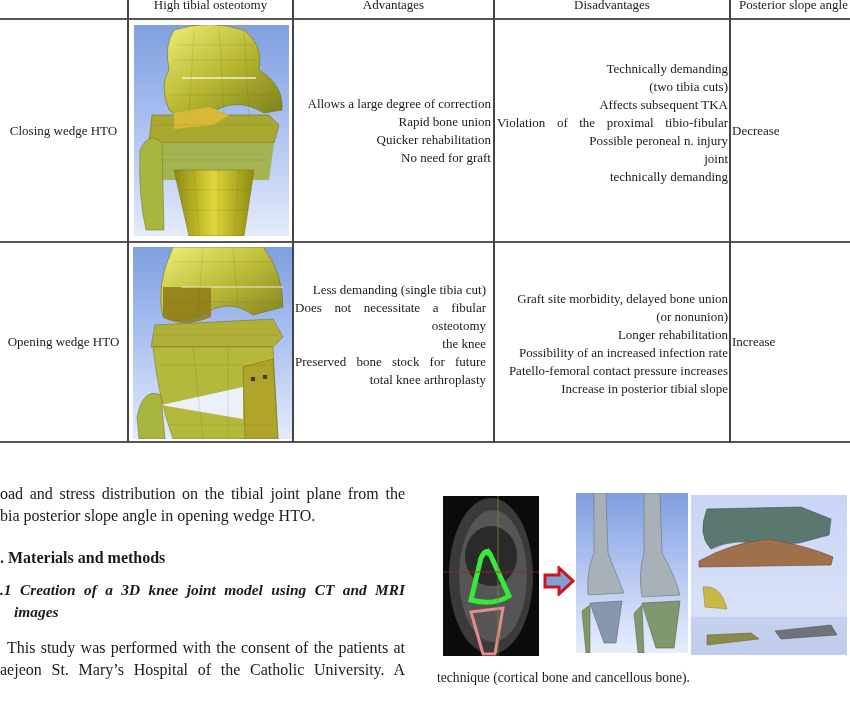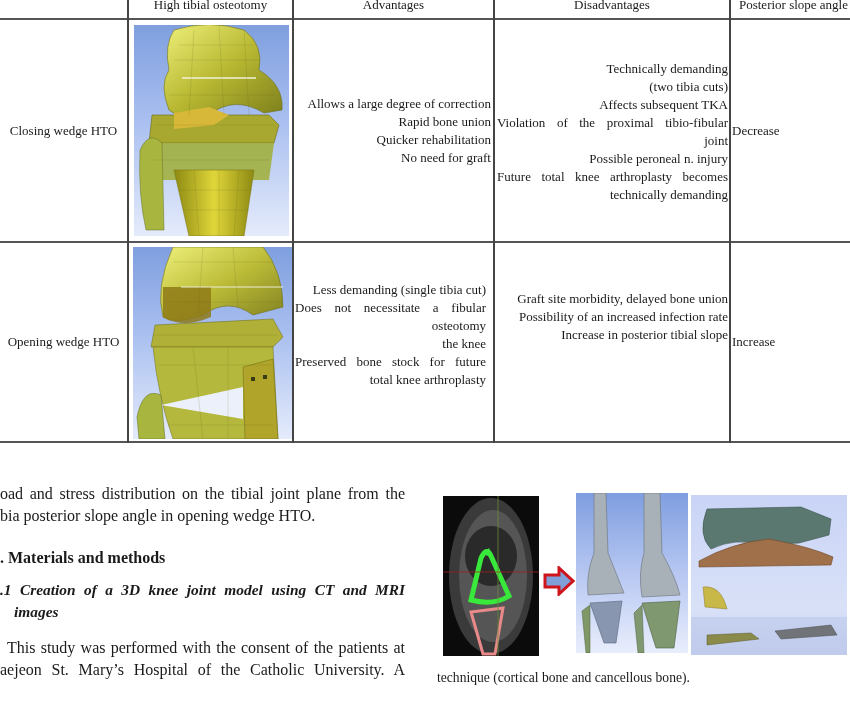--- a/index.html
+++ b/index.html
@@ -92,23 +92,22 @@
     <span class="ln">Rapid bone union</span>
     <span class="ln">Quicker rehabilitation</span>
     <span class="ln">No need for graft</span>
   </div>
 
   <div class="cell" style="left:497px;top:60px;width:231px">
     <span class="ln">Technically demanding</span>
     <span class="ln">(two tibia cuts)</span>
     <span class="ln">Affects subsequent TKA</span>
     <span class="ln just" style="text-align-last:justify">Violation of the proximal tibio-fibular</span>
+    <span class="ln">Possible peroneal n. injury</span>
     <span class="ln">joint</span>
-    <span class="ln">Possible peroneal n. injury</span>
-    <span class="ln just" style="text-align-last:justify">Future total knee arthroplasty becomes</span>
     <span class="ln">technically demanding</span>
   </div>
 
   <div class="slope" style="top:123px">Decrease</div>
 
   <div class="rowlabel" style="left:0;width:127px;top:334px">Opening wedge HTO</div>
 
   <div class="knee" style="left:133px;top:247px;width:159px;height:192px">
     <svg width="159" height="192" viewBox="0 0 159 192">
       <defs>
@@ -139,21 +138,24 @@
     <span class="ln">Less demanding (single tibia cut)</span>
     <span class="ln just" style="text-align-last:justify">Does not necessitate a fibular</span>
     <span class="ln">osteotomy</span>
     <span class="ln">the knee</span>
     <span class="ln just" style="text-align-last:justify">Preserved bone stock for future</span>
     <span class="ln">total knee arthroplasty</span>
   </div>
 
   <div class="cell" style="left:497px;top:290px;width:231px">
     <span class="ln">Graft site morbidity, delayed bone union</span>
+    <span class="ln">(or nonunion)</span>
+    <span class="ln">Longer rehabilitation</span>
     <span class="ln">Possibility of an increased infection rate</span>
+    <span class="ln">Patello-femoral contact pressure increases</span>
     <span class="ln">Increase in posterior tibial slope</span>
   </div>
 
   <div class="slope" style="top:334px">Increase</div>
 </div>
 
 <div class="para" style="left:0;top:483px;width:405px">
   <span class="j">oad and stress distribution on the tibial joint plane from the</span>
   <span style="display:block">bia posterior slope angle in opening wedge HTO.</span>
 </div>

